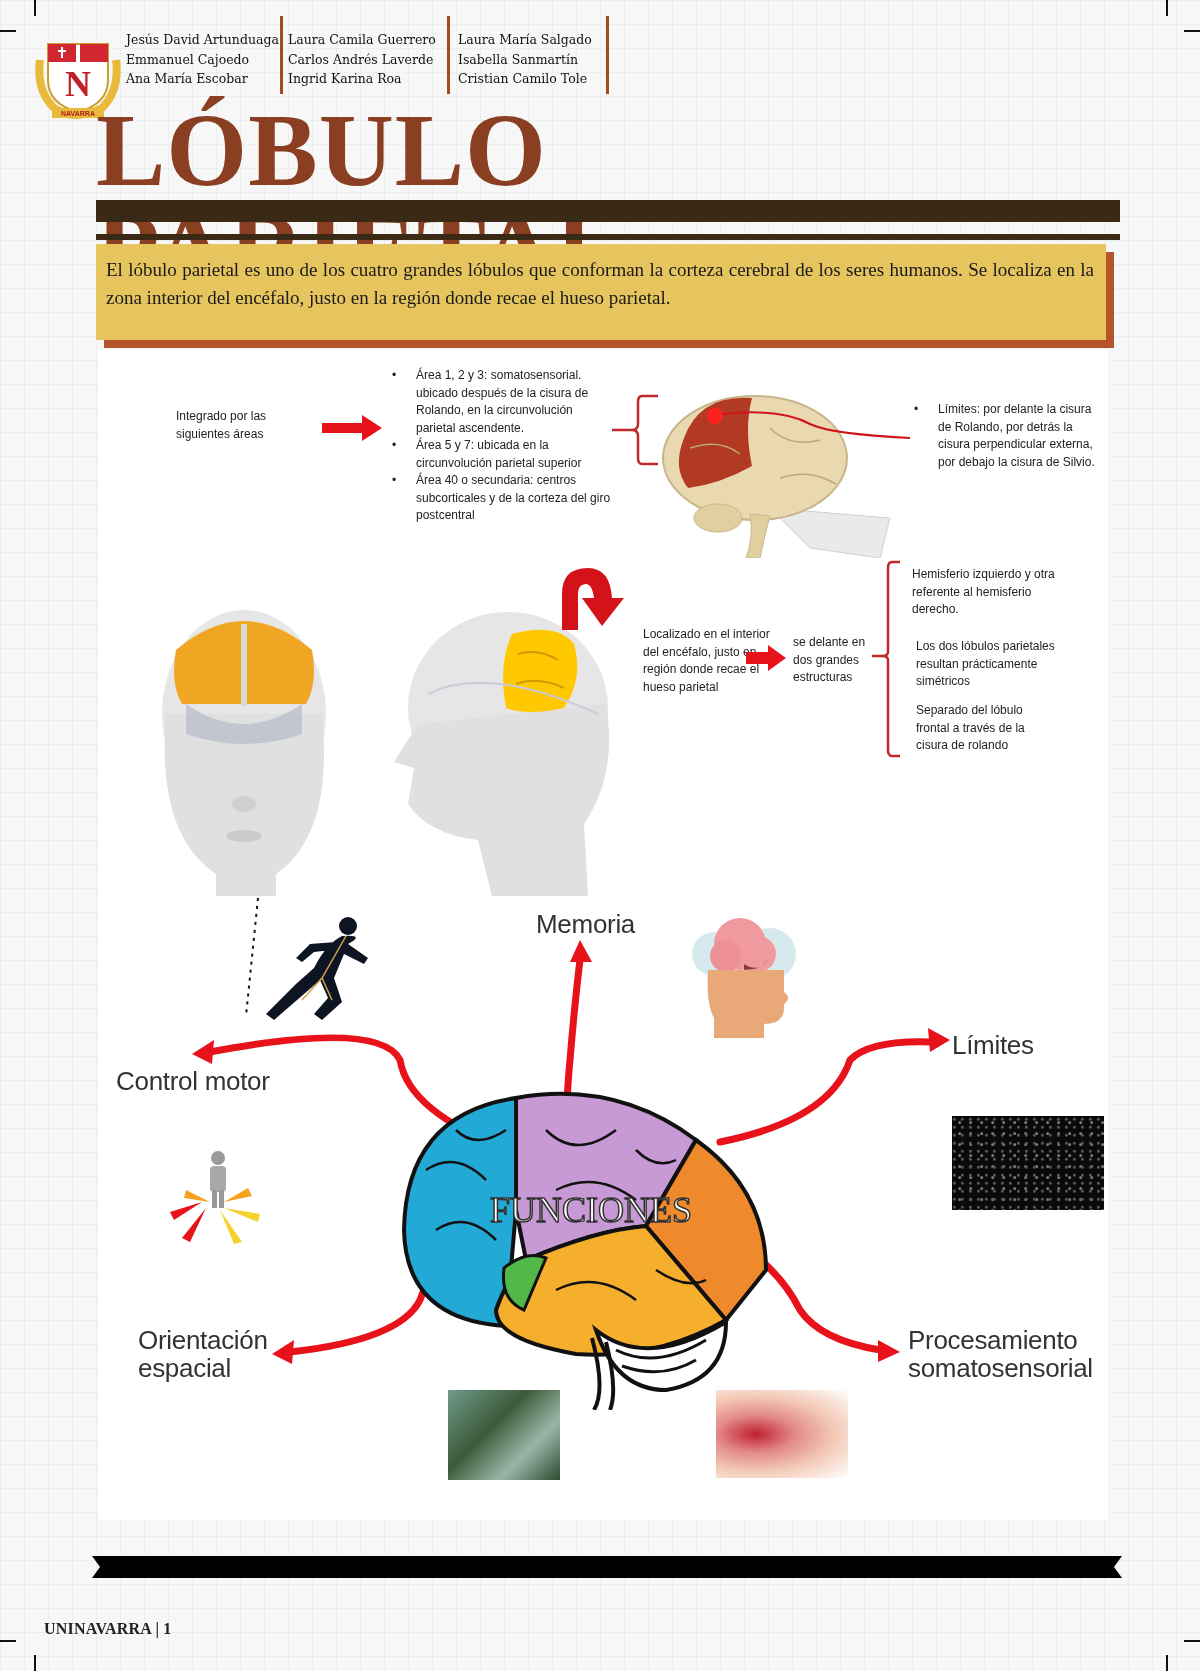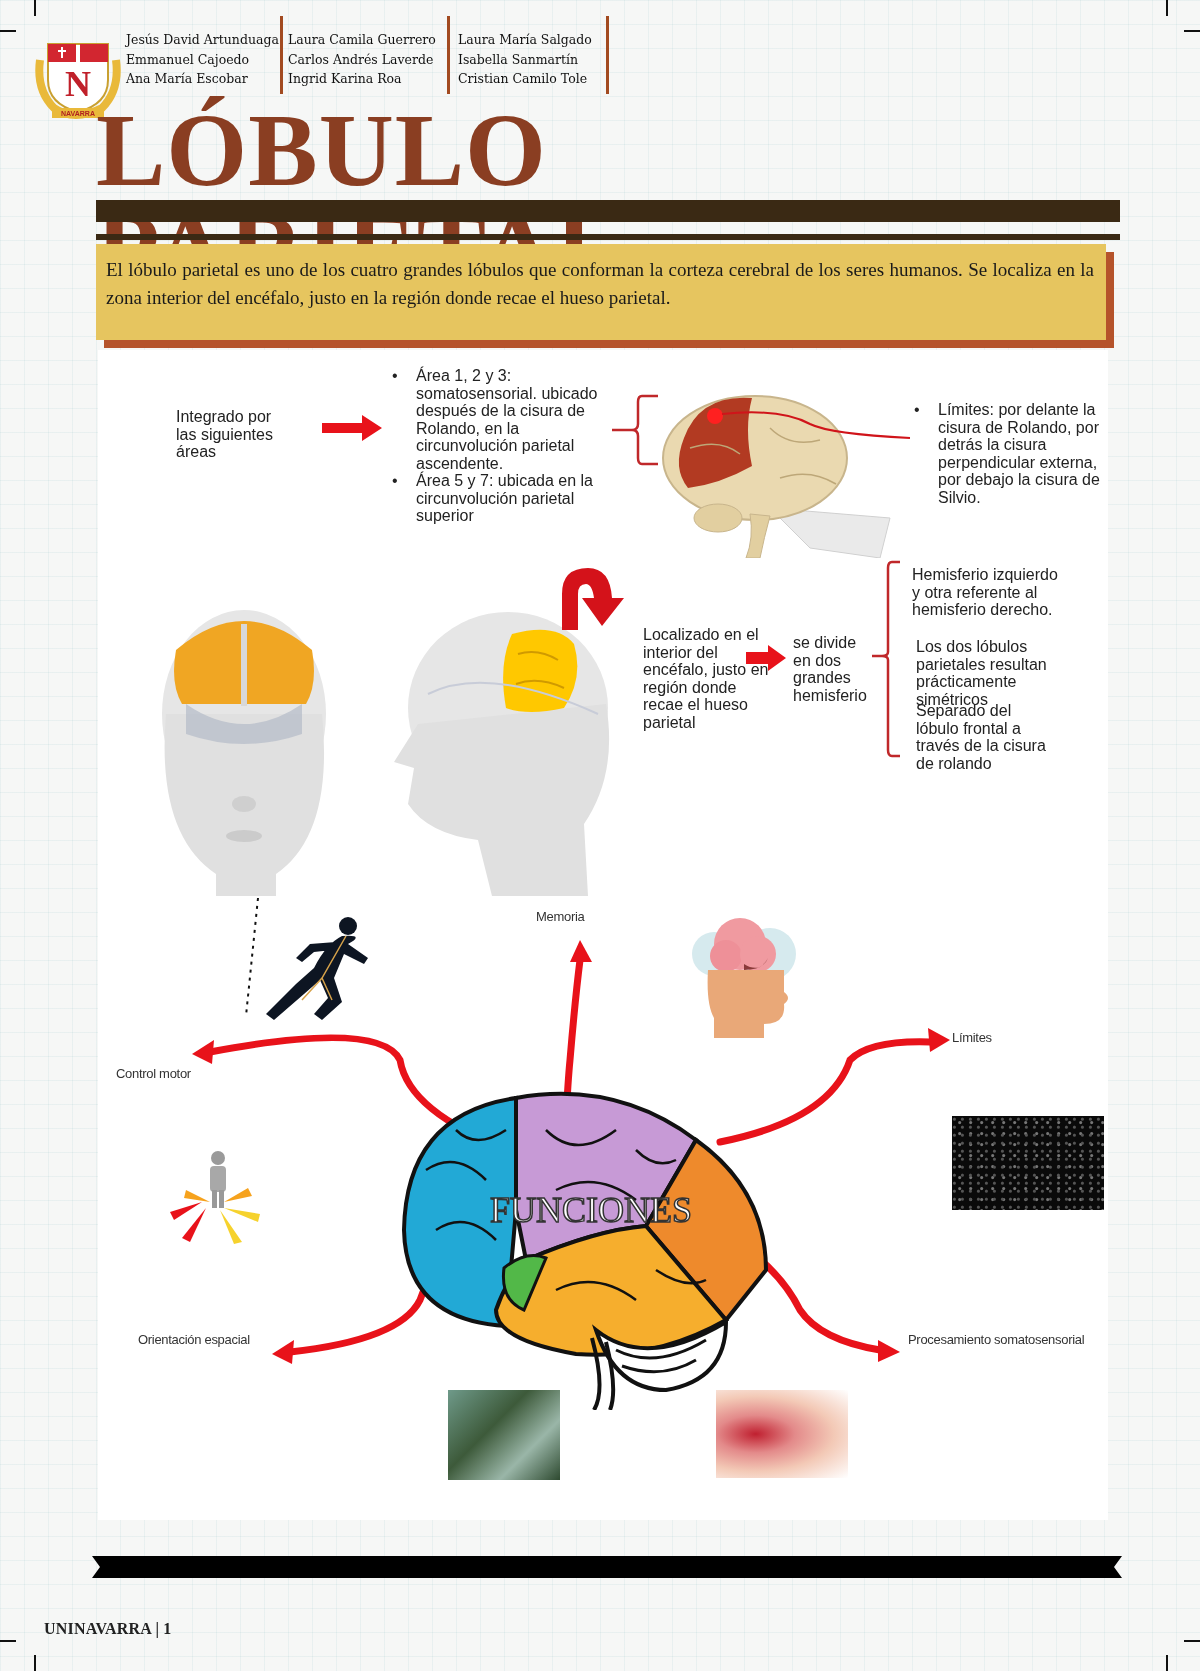--- a/index.html
+++ b/index.html
@@ -33,26 +33,26 @@
     left: 96px; top: 244px; width: 1010px; height: 96px;
     background: #e6c55f; box-shadow: 8px 8px 0 #b5532b;
     padding: 12px 12px 0 10px;
     font-family: "Liberation Serif", serif; font-size: 19px; line-height: 28px;
     text-align: justify; color: #1a1a1a;
   }
 
   
   .panel { left: 98px; top: 350px; width: 1010px; height: 1170px; background: #fff; }
 
-  .small-text { font-size: 16px; line-height: 17.5px; color: #222; }
+  .small-text { font-size: 12px; line-height: 17.5px; color: #222; }
   ul.bullets { list-style: none; }
   ul.bullets li { position: relative; padding-left: 26px; }
   ul.bullets li::before { content: "•"; position: absolute; left: 2px; top: 0; }
 
-  .fn-label { font-size: 13px; color: #333; letter-spacing: -0.3px; }
+  .fn-label { font-size: 26px; color: #333; letter-spacing: -0.3px; }
   .fn-label.center { text-align: left; line-height: 28px; }
 
   .footer-ribbon { left: 92px; top: 1556px; width: 1030px; height: 20px; }
   .footer-text { left: 44px; top: 1620px; font-family: "Liberation Serif", serif; font-weight: bold; font-size: 16px; color: #222; letter-spacing: 0.2px; }
 
   .cropmark { position: absolute; background: #111; }
 </style>
 </head>
 <body>
 
@@ -110,20 +110,21 @@
 
 <div class="abs small-text" style="left:176px;top:408px;width:110px;">Integrado por las siguientes áreas</div>
 <div class="abs" style="left:322px;top:415px;">
   <svg width="60" height="26" viewBox="0 0 60 26">
       <path d="M0 8 H40 V0 L60 13 L40 26 V18 H0 Z" fill="#e8121a"></path>
     </svg>
 </div>
 <ul class="abs bullets small-text" style="left:390px;top:367px;width:222px;">
   <li>Área 1, 2 y 3: somatosensorial. ubicado después de la cisura de Rolando, en la circunvolución parietal ascendente.</li>
   <li>Área 5 y 7: ubicada en la circunvolución parietal superior</li>
+  <li>Área 40 o secundaria: centros subcorticales y de la corteza del giro postcentral</li>
 </ul>
 <div class="abs" style="left:612px;top:394px;">
   <svg width="48" height="72" viewBox="0 0 48 72">
       <path d="M46 2 H30 Q26 2 26 8 V30 Q26 36 20 36 H0 M20 36 Q26 36 26 42 V64 Q26 70 30 70 H46" fill="none" stroke="#c0282a" stroke-width="2.5"></path>
     </svg>
 </div>
 
 <div class="abs" style="left:660px;top:388px;">
   <svg width="260" height="170" viewBox="0 0 260 170">
     <path d="M110 120 L150 160 L220 170 L230 130 Z" fill="#eaeaea" stroke="#d0d0d0"></path>
@@ -164,21 +165,21 @@
   <svg width="70" height="70" viewBox="0 0 70 70">
       <path d="M4 66 V30 Q4 4 30 4 Q52 4 54 34 H66 L44 62 L24 34 H36 Q34 20 28 20 Q20 20 20 30 V66 Z" fill="#d4121a"></path>
     </svg>
 </div>
 <div class="abs small-text" style="left:620px;top:626px;width:130px;margin-left:23px;">Localizado en el interior del encéfalo, justo en región donde recae el hueso parietal</div>
 <div class="abs" style="left:746px;top:645px;">
   <svg width="40" height="26" viewBox="0 0 40 26">
       <path d="M0 7 H22 V0 L40 13 L22 26 V19 H0 Z" fill="#e8121a"></path>
     </svg>
 </div>
-<div class="abs small-text" style="left:793px;top:634px;width:80px;">se divide en dos grandes hemisferio</div>
+<div class="abs small-text" style="left:793px;top:634px;width:80px;">se delante en dos grandes estructuras</div>
 <div class="abs" style="left:872px;top:560px;">
   <svg width="30" height="198" viewBox="0 0 30 198">
       <path d="M28 2 H20 Q16 2 16 8 V92 Q16 96 10 96 H0 M10 96 Q16 96 16 100 V190 Q16 196 20 196 H28" fill="none" stroke="#c0282a" stroke-width="2.5"></path>
     </svg>
 </div>
 <div class="abs small-text" style="left:912px;top:566px;width:150px;">Hemisferio izquierdo y otra referente al hemisferio derecho.</div>
 <div class="abs small-text" style="left:916px;top:638px;width:156px;">Los dos lóbulos parietales resultan prácticamente simétricos</div>
 <div class="abs small-text" style="left:916px;top:702px;width:136px;">Separado del lóbulo frontal a través de la cisura de rolando</div>
 
 <div class="abs" style="left:0;top:0;">

